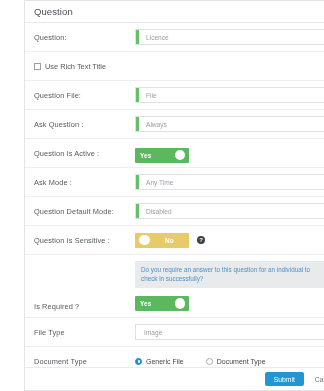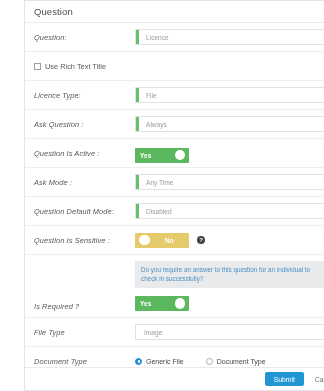--- a/index.html
+++ b/index.html
@@ -45,21 +45,20 @@
     border-bottom: 1px solid #eceef0;
     padding: 0 8px 0 9px;
     min-height: 29px;
   }
   .row.tall { align-items: flex-end; padding-top: 6px; padding-bottom: 6px; }
   .label {
     flex: 0 0 101px;
     font-size: 7.4px; color: #55595f;
     letter-spacing: .1px;
     padding-right: 4px;
-    font-style: italic;
   }
   .row.tall .label { padding-top: 4px; }
   .field { flex: 1 1 auto; min-width: 0; }
 
   
   .txt {
     position: relative;
     height: 16px;
     border: 1px solid #dfe1e4;
     background: #fff;
@@ -213,21 +212,21 @@
     </div>
 
     <div class="row">
       <div class="chk-row">
         <span class="chk-box"></span>
         <span class="chk-label">Use Rich Text Title</span>
       </div>
     </div>
 
     <div class="row">
-      <div class="label">Licence Type:</div>
+      <div class="label">Question File:</div>
       <div class="field">
         <div class="sel">
           <span class="accent"></span>
           <span class="sel-val">File</span>
           <span class="chev"></span>
         </div>
       </div>
     </div>
 
     <div class="row">

